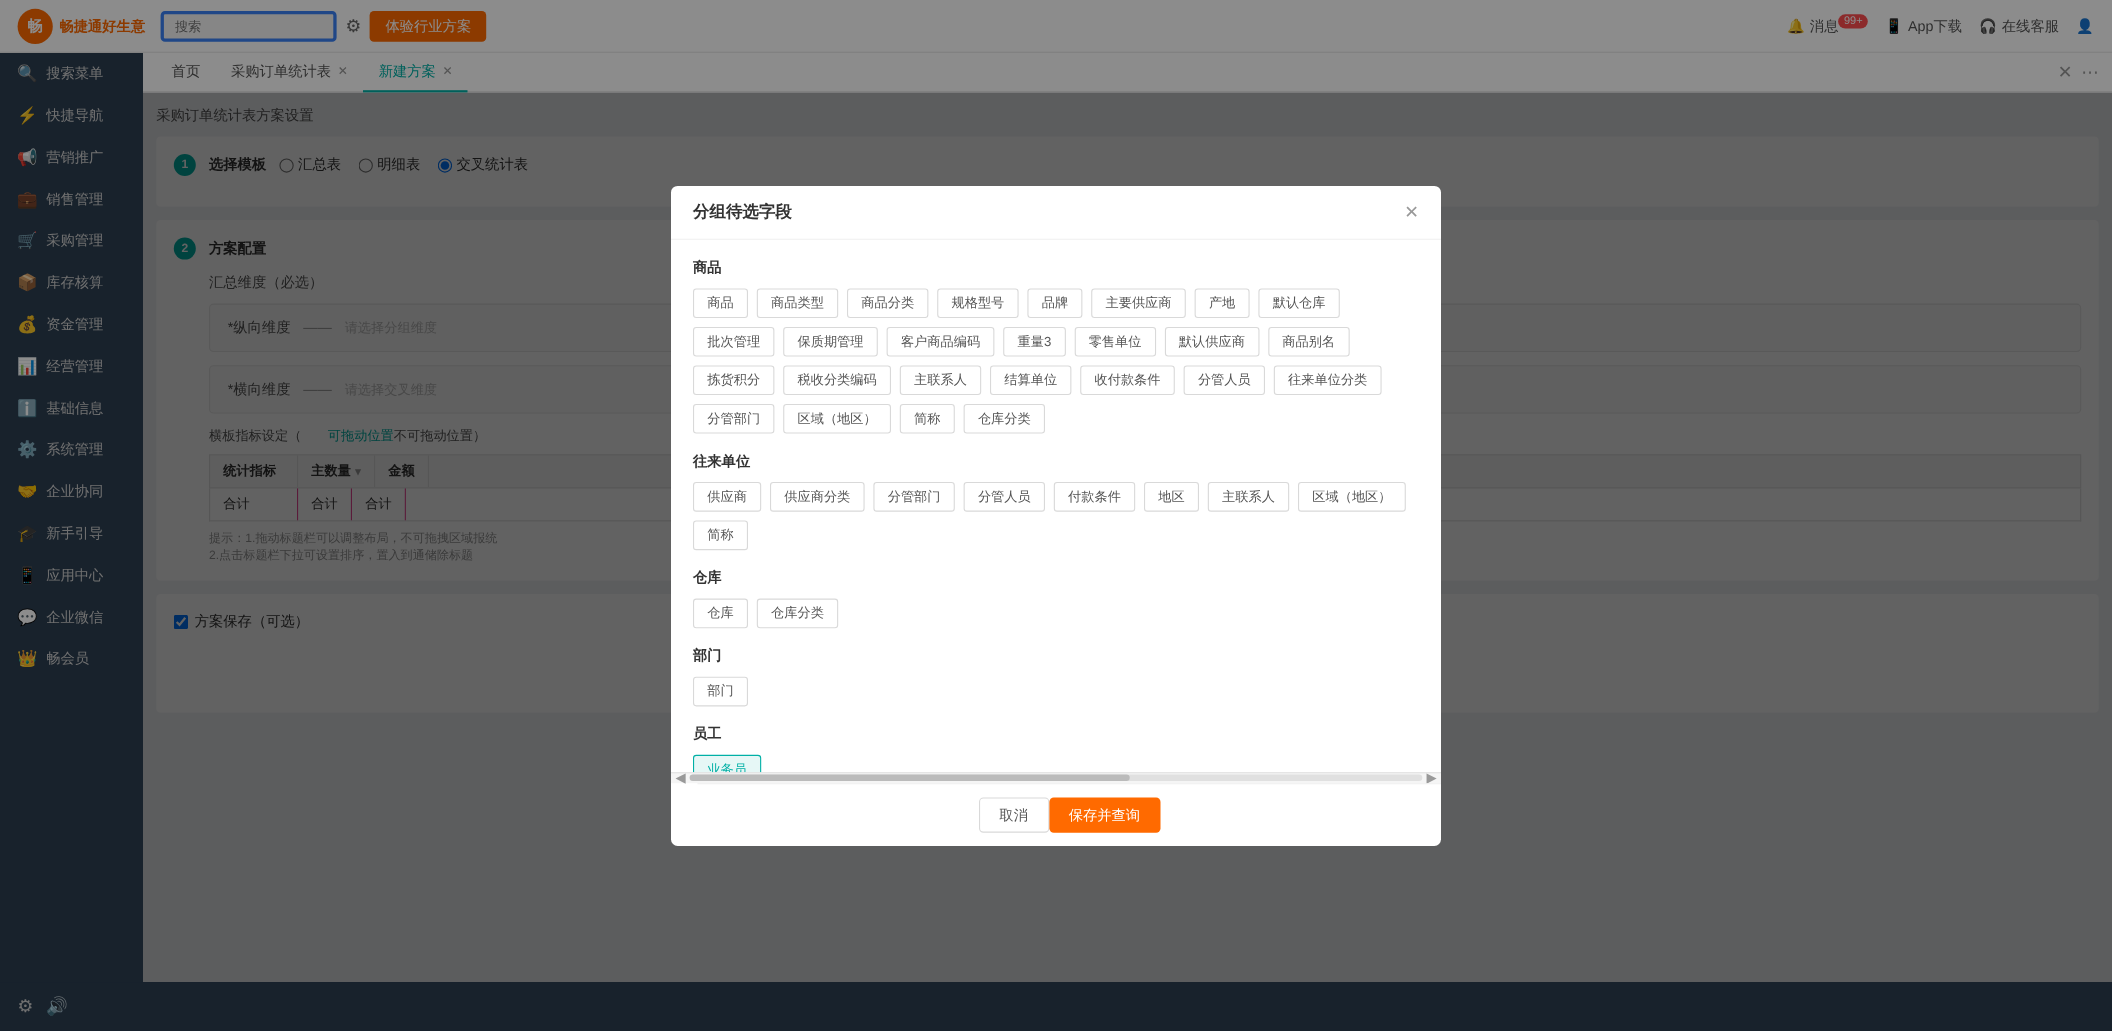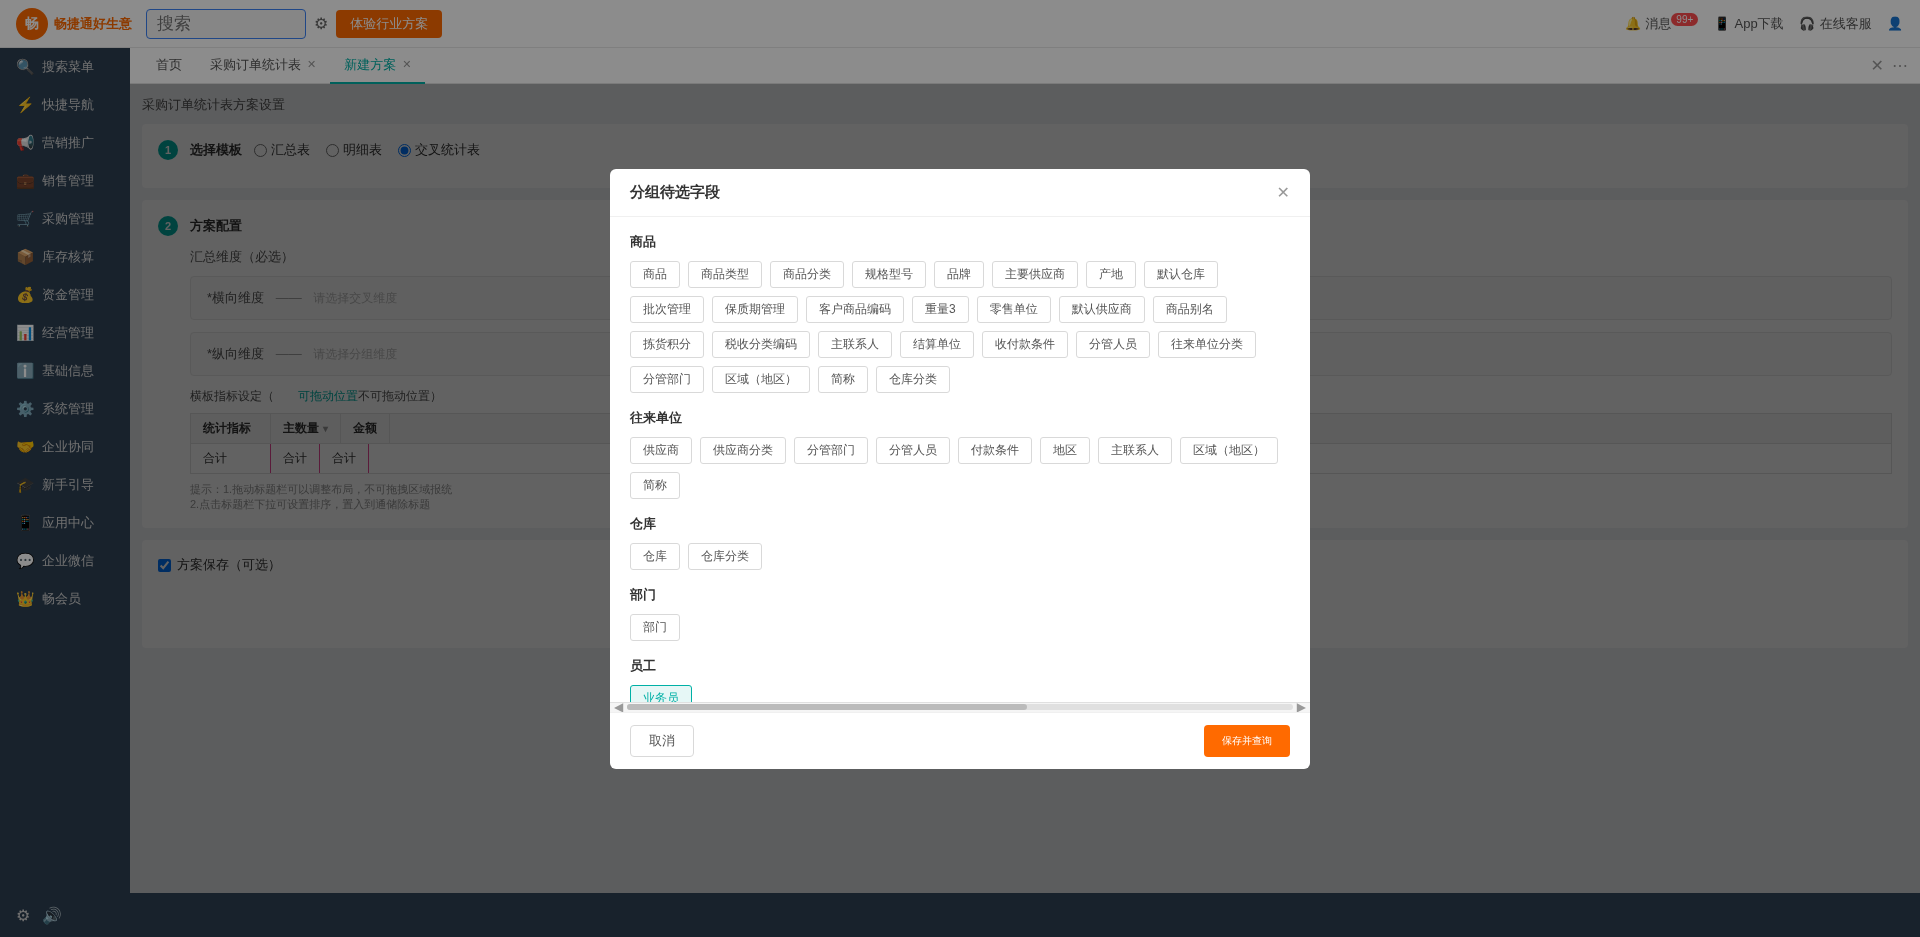--- a/index.html
+++ b/index.html
@@ -28,25 +28,25 @@
       background: #ff6a00;
       border-radius: 50%;
       display: flex; align-items: center; justify-content: center;
       color: #fff;
       font-size: 14px;
       font-weight: bold;
     }
     .logo-text { font-size: 13px; color: #ff6a00; font-weight: bold; line-height: 1.2; }
     .top-search {
       background: #f5f5f5;
-      border: 1px solid #3b82f6;
+      border: 3px solid #3b82f6;
       border-radius: 4px;
       padding: 4px 10px;
       width: 160px;
-      font-size: 17px;
+      font-size: 12px;
       color: #999;
     }
     .top-trial-btn {
       background: #ff6a00;
       color: #fff;
       border: none;
       border-radius: 4px;
       padding: 5px 14px;
       font-size: 13px;
       cursor: pointer;
@@ -186,24 +186,25 @@
     }
     .modal-title { font-size: 15px; font-weight: bold; color: #333; }
     .modal-close { font-size: 16px; color: #999; cursor: pointer; }
     .modal-body {
       overflow-y: auto;
       padding: 16px 20px;
       flex: 1;
     }
     .modal-footer {
       display: flex;
-      justify-content: space-between;
+      justify-content: center;
       padding: 12px 20px;
       border-top: 1px solid #f0f0f0;
       flex-shrink: 0;
+      margin-left: 24px;
     }
 
     
     .field-section { margin-bottom: 16px; }
     .section-title {
       font-size: 13px;
       color: #333;
       font-weight: bold;
       margin-bottom: 10px;
     }
@@ -234,21 +235,21 @@
       cursor: pointer;
       font-size: 13px;
     }
     .btn-confirm {
       background: #ff6a00;
       color: #fff;
       border: none;
       padding: 6px 18px;
       border-radius: 4px;
       cursor: pointer;
-      font-size: 10px;
+      font-size: 13px;
     }
 
     
     .modal-body::-webkit-scrollbar { width: 6px; }
     .modal-body::-webkit-scrollbar-thumb { background: #ccc; border-radius: 3px; }
 
     
     .modal-hscroll {
       height: 10px;
       background: #f5f5f5;
@@ -437,28 +438,28 @@
   </div>
 
   <div class="form-card">
     <div class="step-row">
       <div class="step-badge">2</div>
       <span class="step-label">方案配置</span>
     </div>
     <div style="padding-left:32px;">
       <div style="margin-bottom:10px; font-size:13px; color:#555;">汇总维度（必选）</div>
       <div class="config-section">
+        <span style="color:#555; margin-right:8px;">*纵向维度</span>
+        <span style="color:#999; margin-right:8px;">——</span>
+        <span style="color:#bbb; font-size:12px;">请选择分组维度</span>
+      </div>
+      <div class="config-section">
         <span style="color:#555; margin-right:8px;">*横向维度</span>
         <span style="color:#999; margin-right:8px;">——</span>
         <span style="color:#bbb; font-size:12px;">请选择交叉维度</span>
-      </div>
-      <div class="config-section">
-        <span style="color:#555; margin-right:8px;">*纵向维度</span>
-        <span style="color:#999; margin-right:8px;">——</span>
-        <span style="color:#bbb; font-size:12px;">请选择分组维度</span>
       </div>
       <div style="font-size:12px; color:#555; margin-bottom:8px;">
         <span>横板指标设定（</span><span style="color:#00b0a6;margin-left:24px;">可拖动位置</span><span>不可拖动位置）</span>
       </div>
       <div class="table-area">
         <div class="table-header">
           <div class="th" style="width:80px;">统计指标</div>
           <div class="th" style="display:flex;align-items:center;gap:4px;">
             <span>主数量</span>
             <span style="font-size:10px; color:#999;">▾</span>

